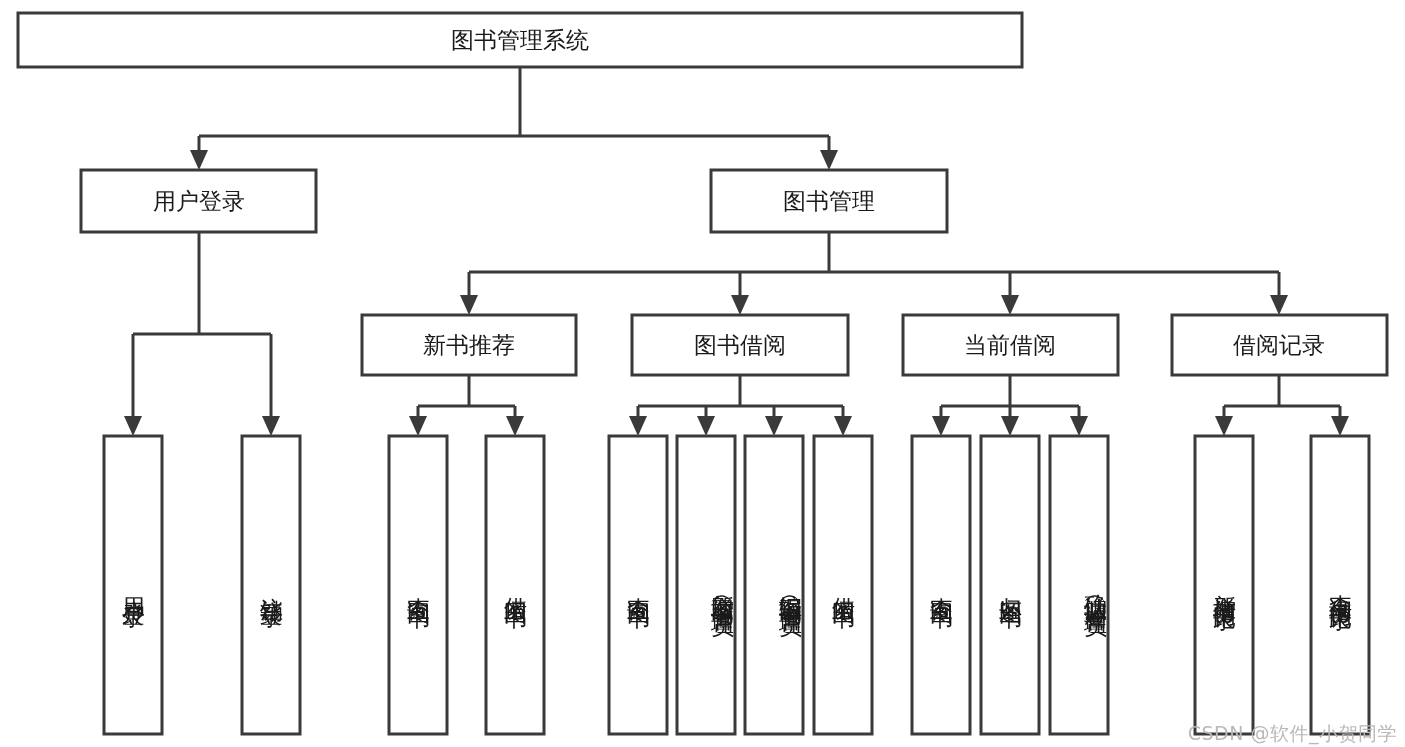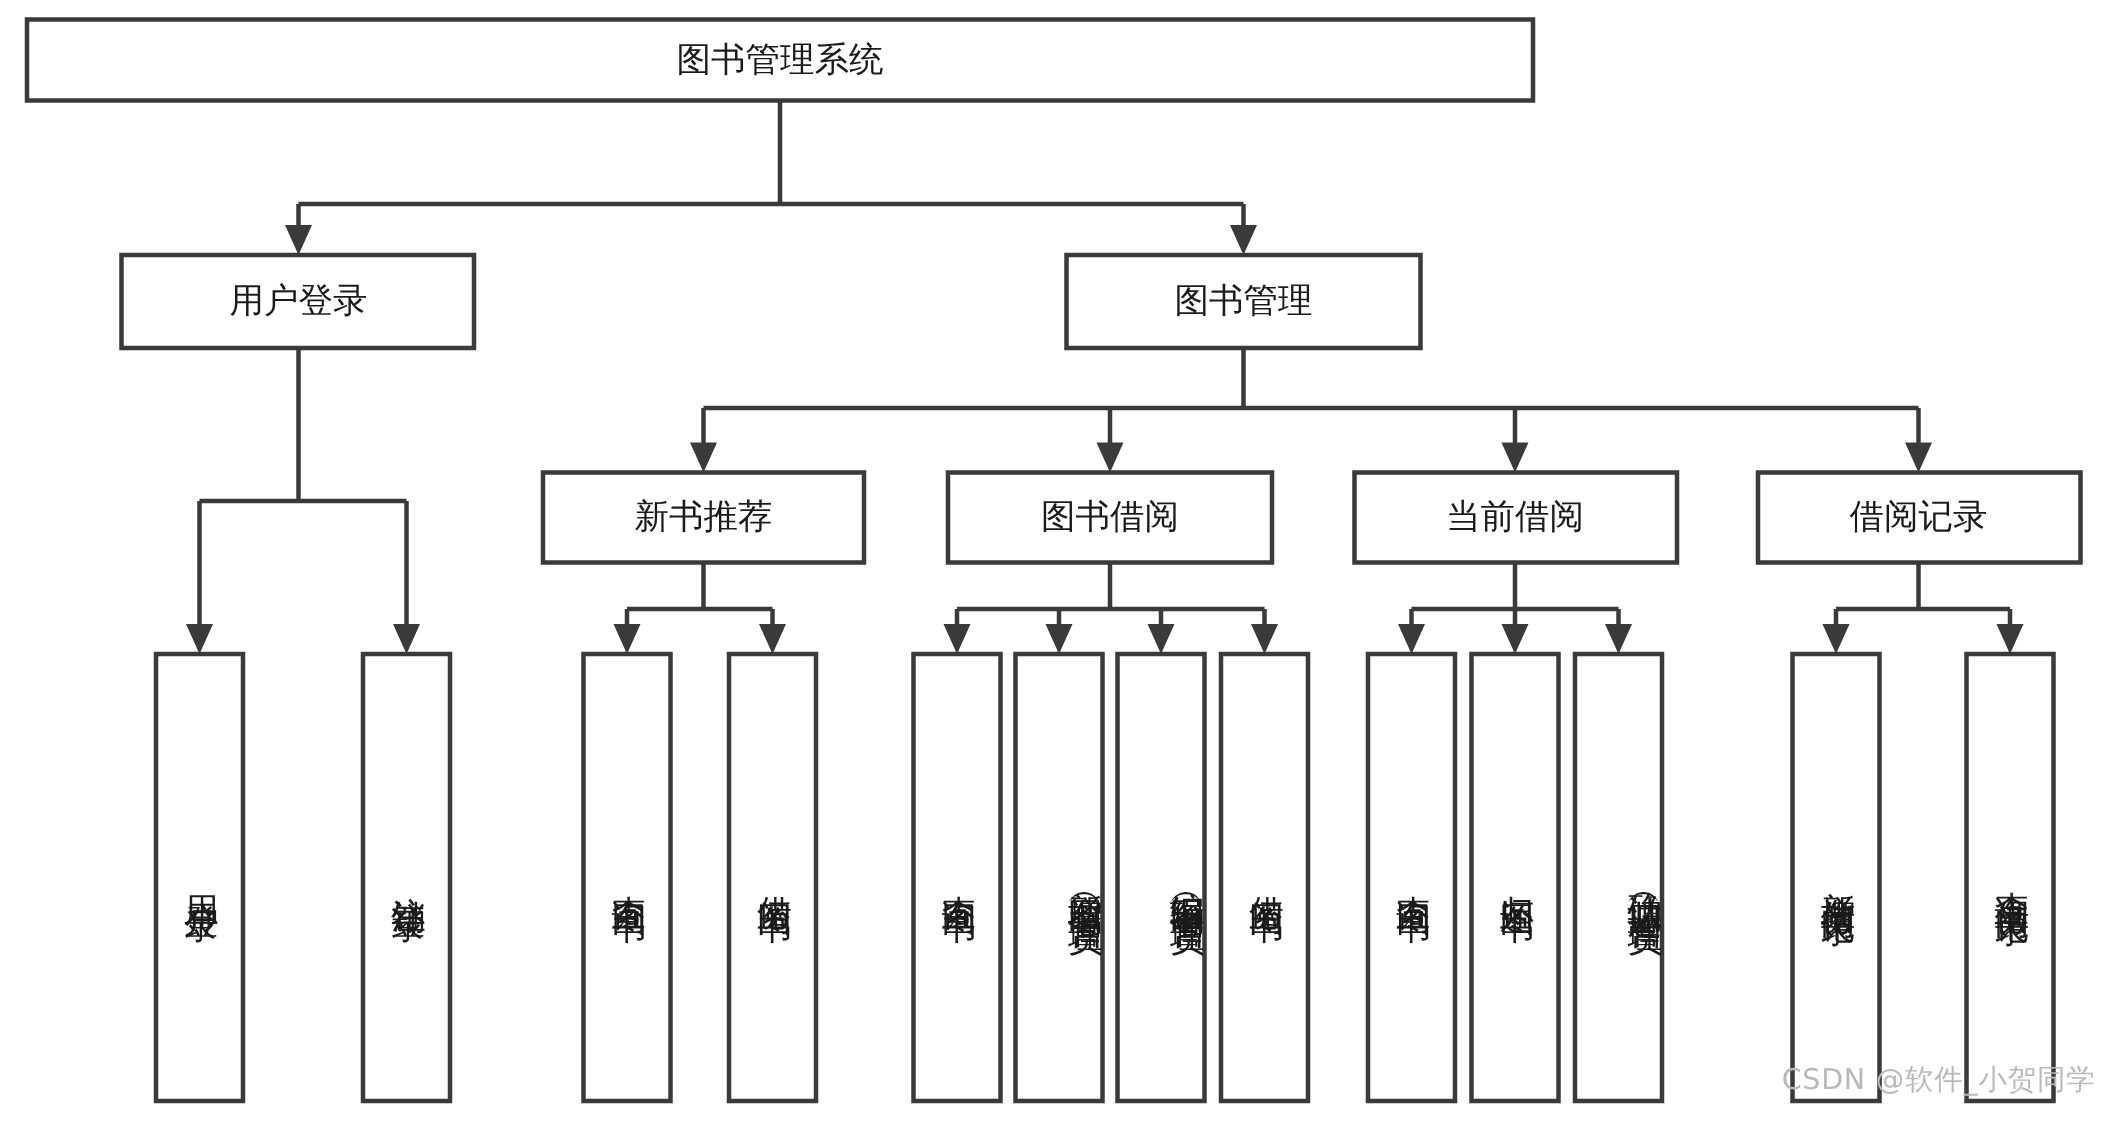--- a/index.html
+++ b/index.html
@@ -57,21 +57,21 @@
     line-height: 1.12;
     letter-spacing: 3px;
     color: #1a1a1a;
     white-space: nowrap;
     pointer-events: none;
     text-align: center;
   }
   .watermark {
     position: absolute;
     right: 8px;
-    bottom: 14px;
+    bottom: 0;
     font-family: "DejaVu Sans", "Liberation Sans", sans-serif;
     font-size: 19px;
     color: #b9b9b9;
     white-space: nowrap;
     letter-spacing: 0.5px;
     text-align: center;
   }
 </style>
 </head>
 <body>

